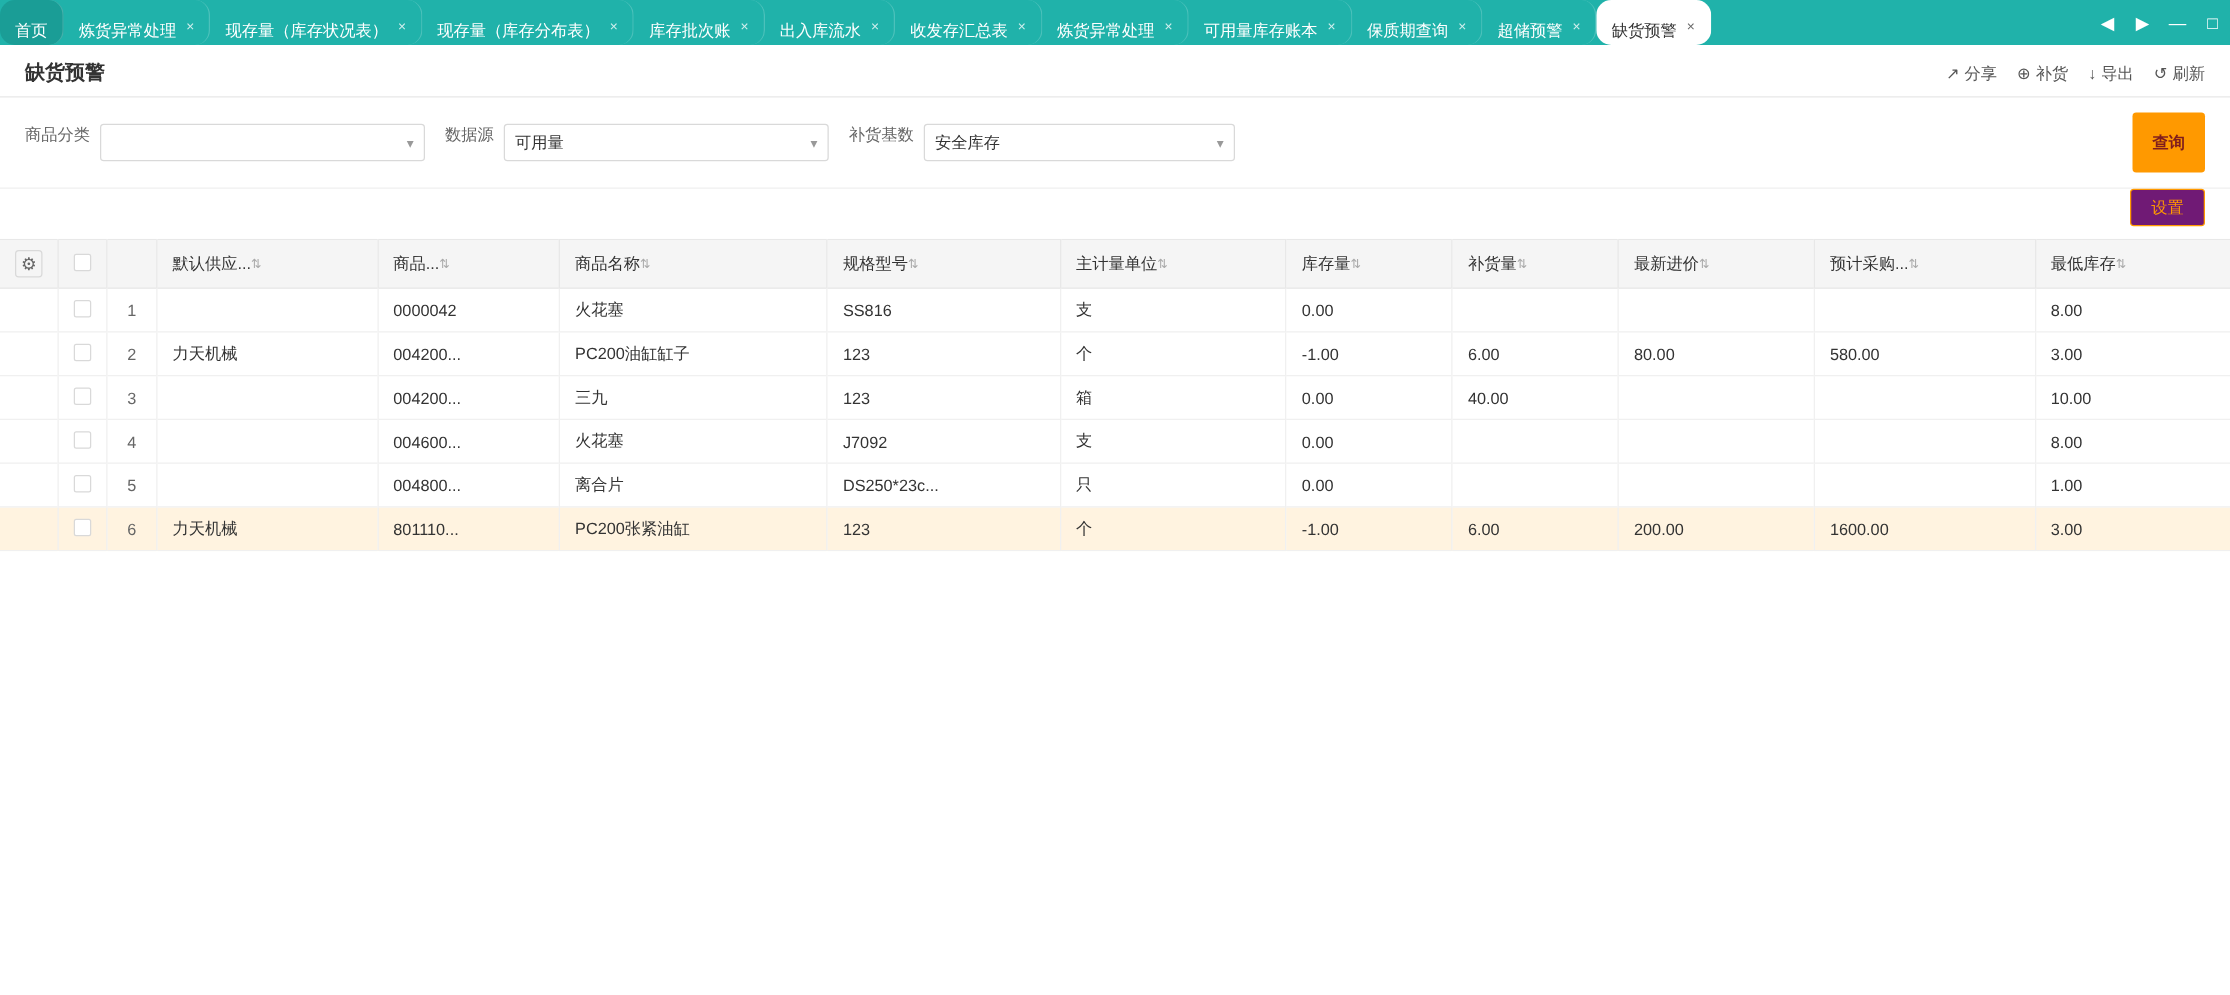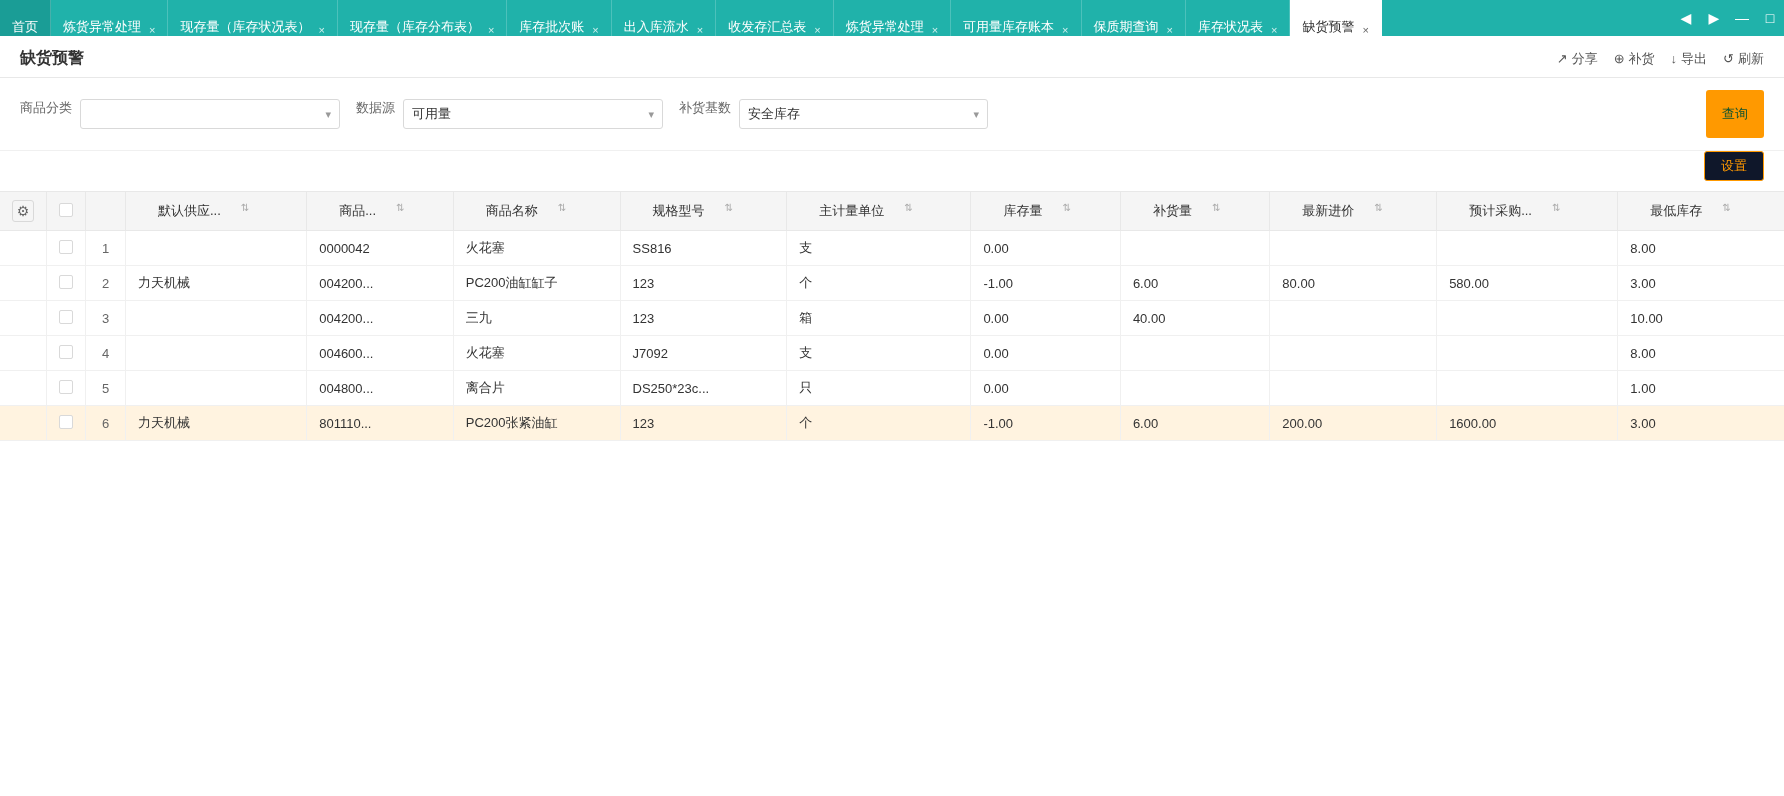--- a/index.html
+++ b/index.html
@@ -9,29 +9,30 @@
     .tab-bar {
       display: flex;
       align-items: center;
       background: #20b2aa;
       height: 36px;
       overflow: hidden;
       position: relative;
     }
     .tab-item {
       display: flex;
-      align-items: flex-end;
-      padding: 0 12px;
+      align-items: flex-start;
+      padding: 16px 12px;
       height: 100%;
       color: #fff;
       font-size: 13px;
       white-space: nowrap;
       cursor: pointer;
       border-right: 1px solid rgba(255,255,255,0.2);
       gap: 6px;
+      border-radius: 12px;
     }
     .tab-item:first-child {
       background: #1a9d96;
     }
     .tab-item.active {
       background: #fff;
       color: #333;
     }
     .tab-item.active .tab-close { color: #666; }
     .tab-close {
@@ -133,29 +134,30 @@
       font-size: 13px;
       color: #333;
     }
     .filter-actions {
       margin-left: auto;
       display: flex;
       gap: 8px;
     }
     .btn-query {
       background: #f90;
-      color: #14532d;
+      color: #7f1d1d;
       border: none;
       padding: 15px 16px;
       border-radius: 3px;
       cursor: pointer;
       font-size: 13px;
+      font-weight: bold;
     }
     .btn-settings {
-      background: #0f172a;
+      background: #701a75;
       color: #f90;
       border: 1px solid #f90;
       padding: 5px 16px;
       border-radius: 3px;
       cursor: pointer;
       font-size: 13px;
     }
 
     
     .table-container {
@@ -190,22 +192,22 @@
       color: #333;
       border-right: 1px solid #f0f0f0;
     }
     tbody td:last-child { border-right: none; }
     .col-index { width: 40px; text-align: center; color: #666; }
     .col-checkbox { width: 36px; text-align: center; }
     .col-settings { width: 42px; text-align: center; }
 
     .th-sort {
       display: flex;
-      gap: 20px;
-      margin-left: 20px;
+      align-items: center;
+      gap: 0;
     }
     .sort-icon { color: #aaa; font-size: 10px; }
 
     
     .checkbox {
       width: 14px;
       height: 14px;
       border: 1px solid #d9d9d9;
       border-radius: 2px;
       background: #fff;
@@ -264,21 +266,21 @@
   </div>
   <div class="tab-item">
     <span>可用量库存账本</span>
     <span class="tab-close">×</span>
   </div>
   <div class="tab-item">
     <span>保质期查询</span>
     <span class="tab-close">×</span>
   </div>
   <div class="tab-item">
-    <span>库存状况表</span>
+    <span>超储预警</span>
     <span class="tab-close">×</span>
   </div>
   <div class="tab-item active">
     <span>缺货预警</span>
     <span class="tab-close">×</span>
   </div>
   <div class="tab-actions">
     <div class="tab-nav-btn">◀</div>
     <div class="tab-nav-btn">▶</div>
     <div class="tab-nav-btn">—</div>

